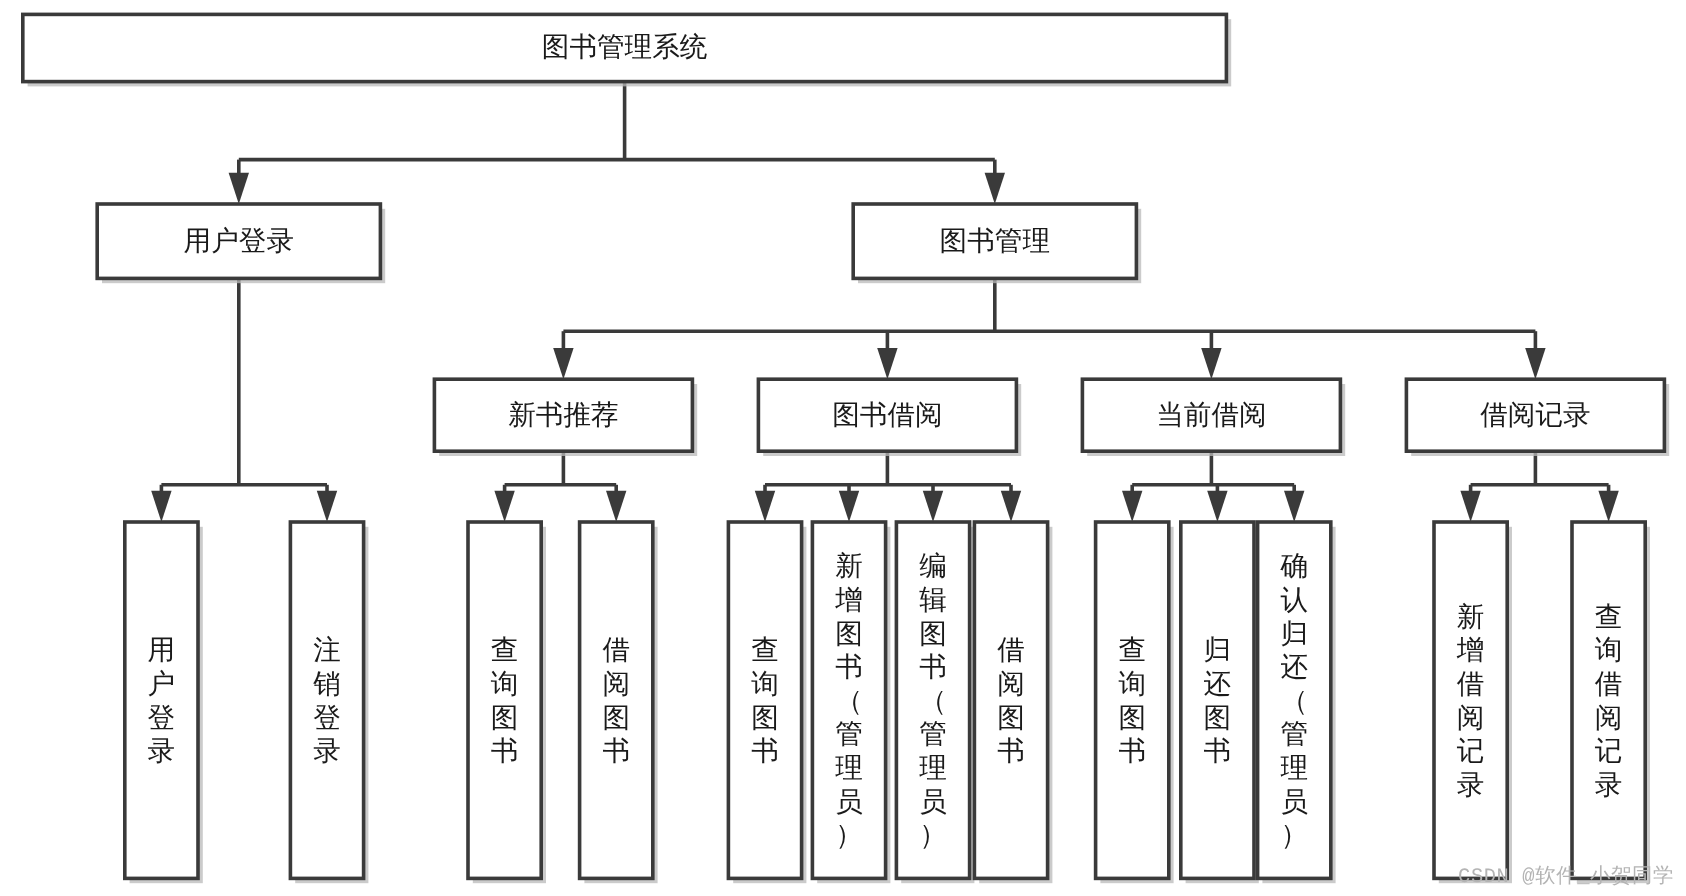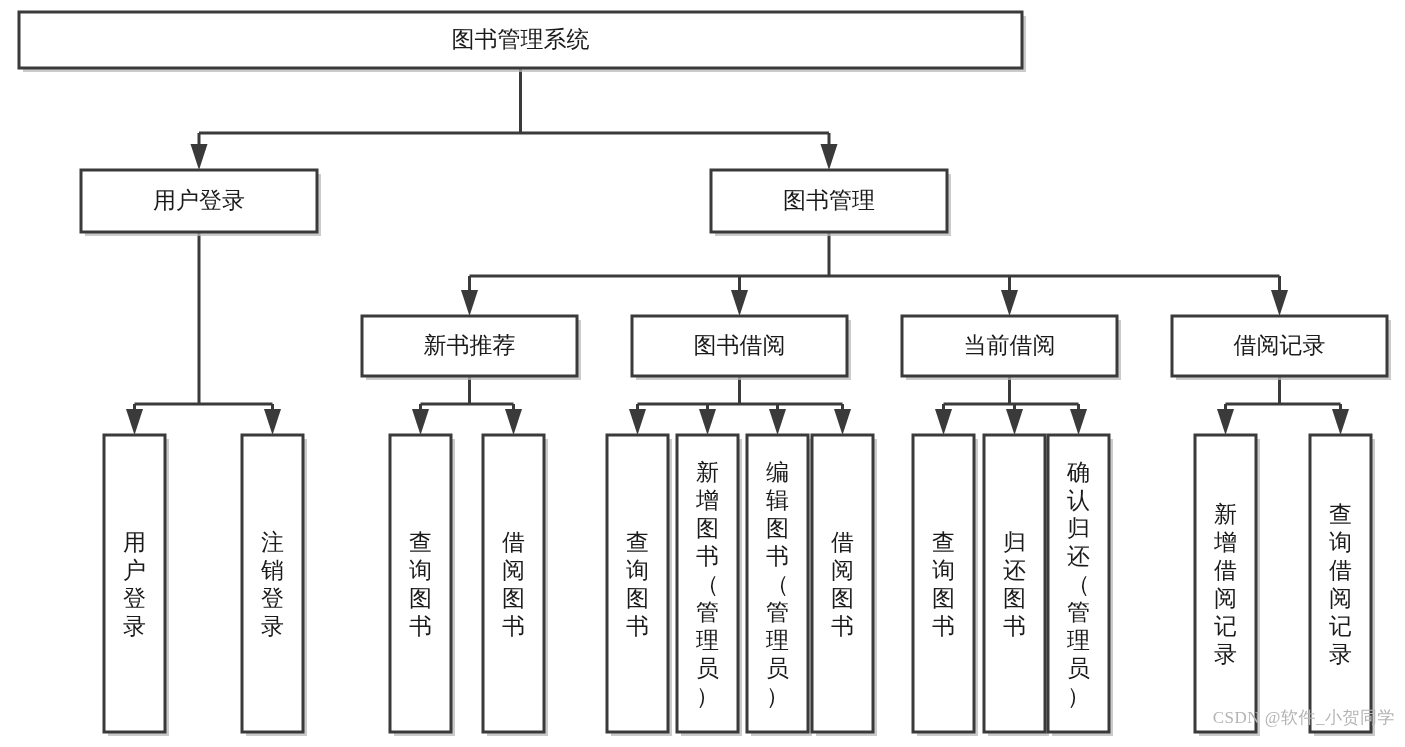--- a/index.html
+++ b/index.html
@@ -54,22 +54,22 @@
   }
   .node-label-vertical {
     fill: #1a1a1a;
     font-family: "Liberation Sans", "DejaVu Sans", sans-serif;
     font-size: 23px;
     text-anchor: middle;
   }
   .watermark {
     position: absolute;
     right: 10px;
-    bottom: 18px;
-    font-family: Liberation Serif, serif;
+    bottom: 6px;
+    font-family: Liberation Mono, monospace;
     font-size: 17px;
     color: #b4b4b4;
     letter-spacing: 0.5px;
     pointer-events: none;
     user-select: none;
     white-space: nowrap;
   }
 </style>
 </head>
 <body>

